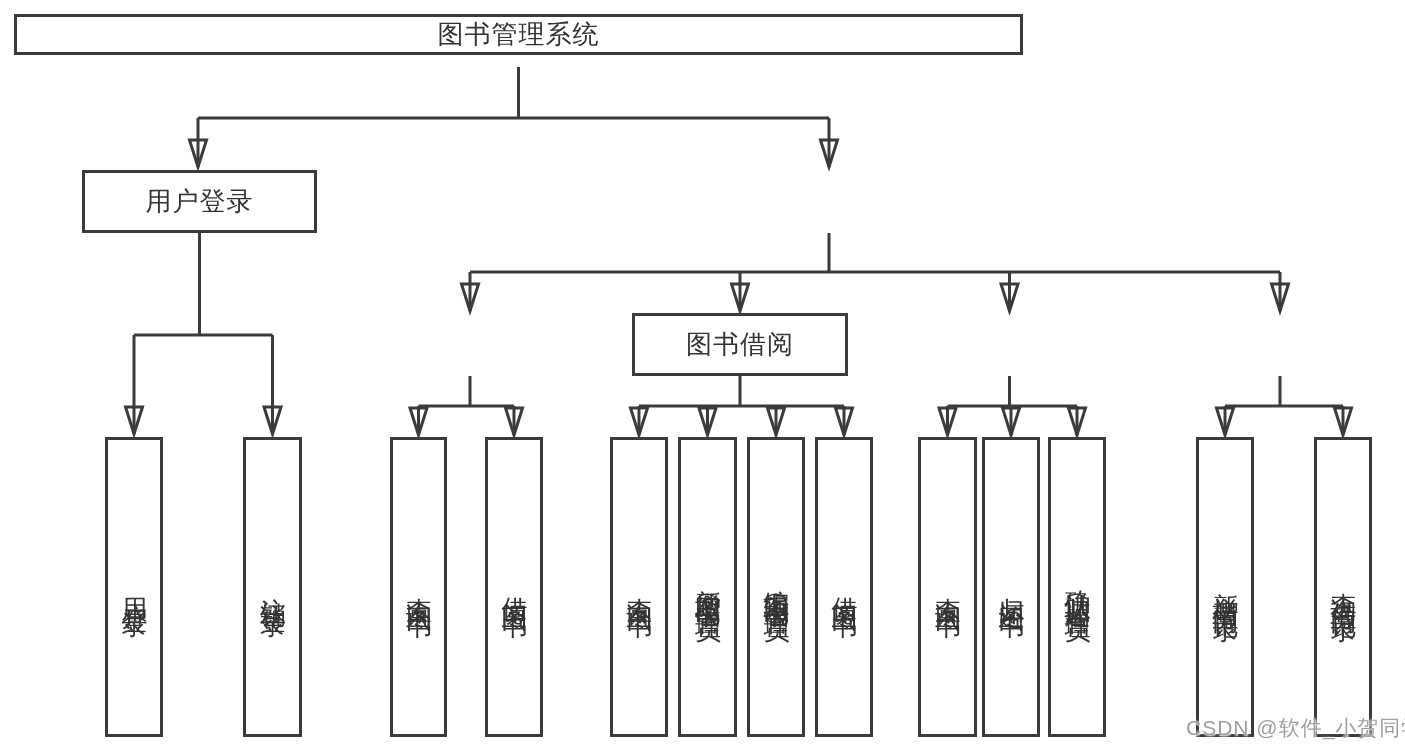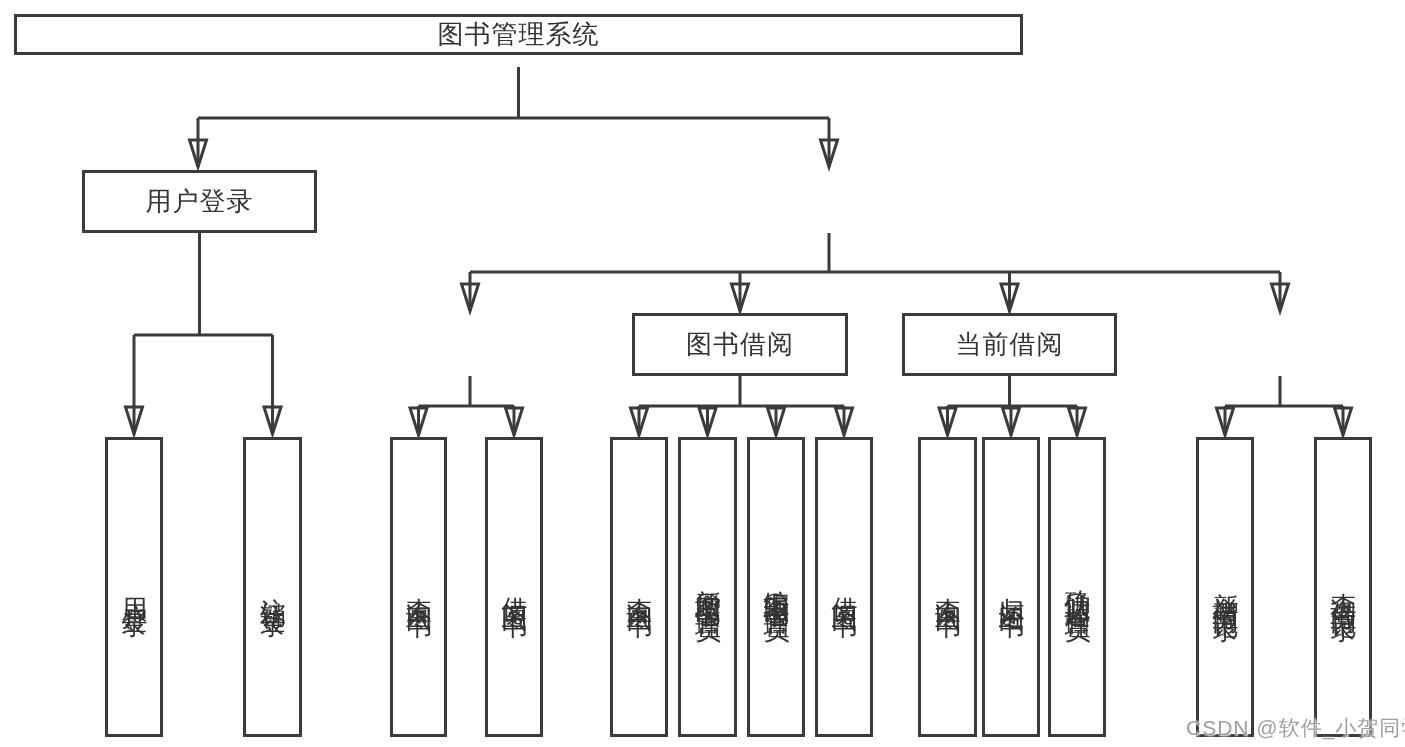--- a/index.html
+++ b/index.html
@@ -90,23 +90,20 @@
     <span class="hlabel">图书管理系统</span>
   </div>
 
   <div class="box" style="left:82px;top:170px;width:235px;height:63px;">
     <span class="hlabel">用户登录</span>
   </div>
 
   <div class="box" style="left:632px;top:313px;width:216px;height:63px;">
     <span class="hlabel">图书借阅</span>
   </div>
-  <div class="box" style="left:902px;top:313px;width:215px;height:63px;">
-    <span class="hlabel">当前借阅</span>
-  </div>
 
   <div class="box" style="left:105px;top:437px;width:58px;height:300px;">
     <span class="vtext">用户登录</span>
   </div>
   <div class="box" style="left:243px;top:437px;width:59px;height:300px;">
     <span class="vtext">注销登录</span>
   </div>
 
   <div class="box" style="left:390px;top:437px;width:57px;height:300px;">
     <span class="vtext">查询图书</span>

